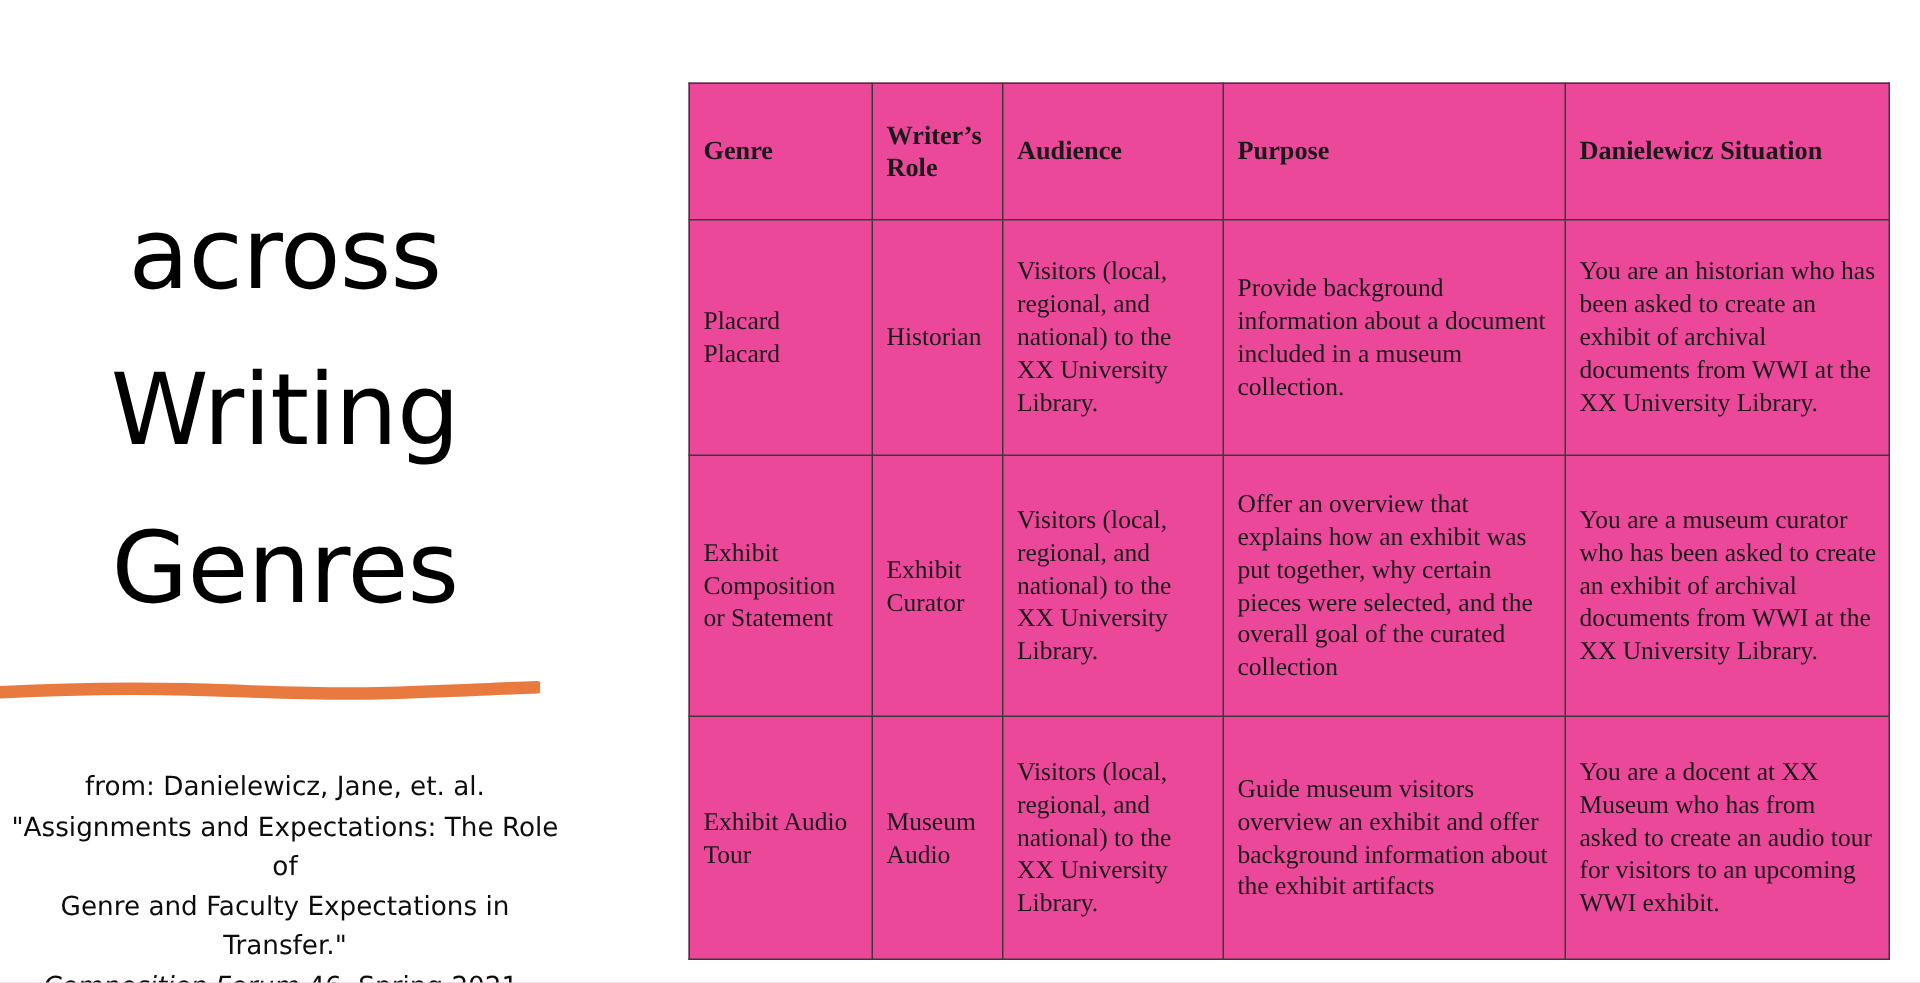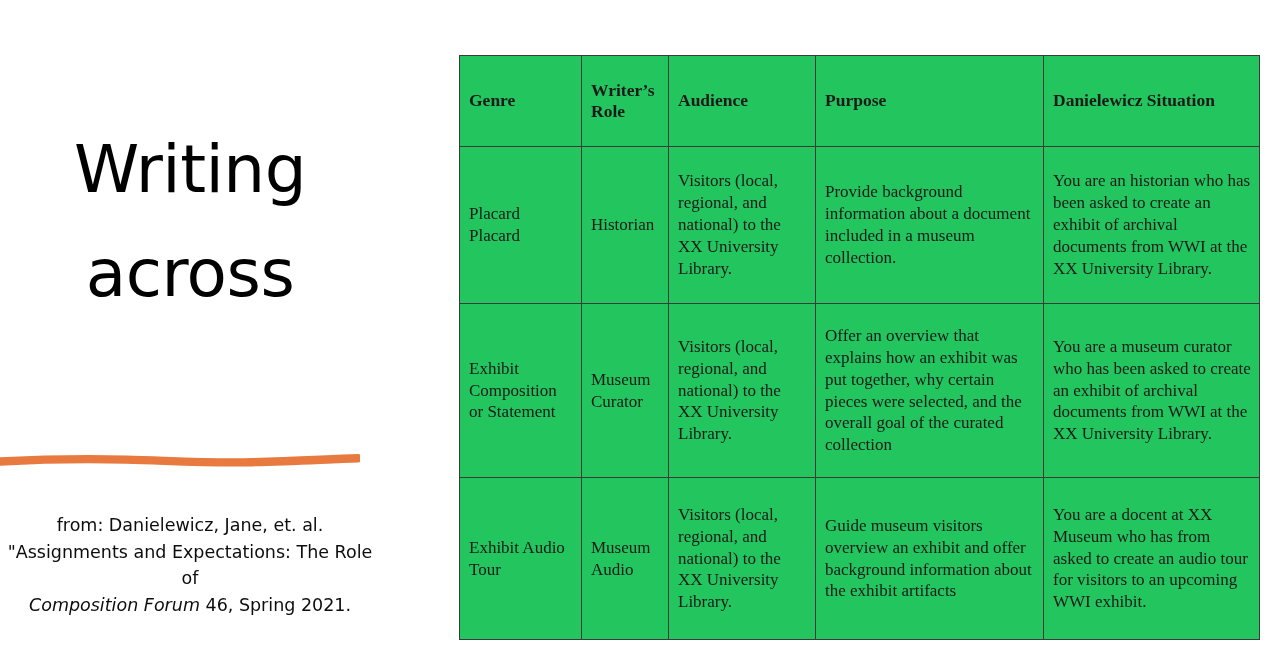--- a/index.html
+++ b/index.html
@@ -77,21 +77,21 @@
     top: 55px;
     width: 800px;
     height: 584px;
   }
   table.genre-table {
     width: 800px;
     height: 584px;
     border-collapse: collapse;
     table-layout: fixed;
     font-family: "Liberation Serif", "DejaVu Serif", serif;
-    background: #22c55e;
+    background: #ec4899;
   }
   table.genre-table th,
   table.genre-table td {
     border: 1.6px solid #3a3a3a;
     vertical-align: middle;
     padding: 6px 8px 6px 9px;
     text-align: left;
     color: #1a1a1a;
   }
   table.genre-table thead th {
@@ -118,31 +118,33 @@
   tr.r3 { height: 162px; }
 </style>
 </head>
 <body>
 
 <div class="slide">
 
   <div class="left-panel">
 
     <div class="slide-title">
+      <span class="tline">across</span>
       <span class="tline">Writing</span>
-      <span class="tline">across</span>
+      <span class="tline">Genres</span>
     </div>
 
     <svg class="accent-rule" viewBox="0 0 360 18" preserveAspectRatio="none" xmlns="http://www.w3.org/2000/svg">
       <path d="M0,9.5 C40,7.4 86,6.6 126,7.6 C170,8.7 206,11.2 252,10.2 C296,9.2 330,7.0 358,6.2" fill="none" stroke="#E8793F" stroke-width="8.4" stroke-linecap="round"></path>
     </svg>
 
     <div class="citation">
       <span class="cline">from: Danielewicz, Jane, et. al.</span>
       <span class="cline">"Assignments and Expectations: The Role of</span>
+      <span class="cline">Genre and Faculty Expectations in Transfer."</span>
       <span class="cline"><em class="journal">Composition Forum</em><span> 46, Spring 2021.</span></span>
     </div>
 
   </div>
 
   <div class="genre-table-wrap">
     <table class="genre-table">
       <colgroup>
         <col class="c-genre">
         <col class="c-role">
@@ -162,21 +164,21 @@
       <tbody>
         <tr class="r1">
           <td>Placard Placard</td>
           <td>Historian</td>
           <td>Visitors (local, regional, and national) to the XX University Library.</td>
           <td>Provide background information about a document included in a museum collection.</td>
           <td>You are an historian who has been asked to create an exhibit of archival documents from WWI at the XX University Library.</td>
         </tr>
         <tr class="r2">
           <td>Exhibit Composition or Statement</td>
-          <td>Museum Curator</td>
+          <td>Exhibit Curator</td>
           <td>Visitors (local, regional, and national) to the XX University Library.</td>
           <td>Offer an overview that explains how an exhibit was put together, why certain pieces were selected, and the overall goal of the curated collection</td>
           <td>You are a museum curator who has been asked to create an exhibit of archival documents from WWI at the XX University Library.</td>
         </tr>
         <tr class="r3">
           <td>Exhibit Audio Tour</td>
           <td>Museum Audio</td>
           <td>Visitors (local, regional, and national) to the XX University Library.</td>
           <td>Guide museum visitors overview an exhibit and offer background information about the exhibit artifacts</td>
           <td>You are a docent at XX Museum who has from asked to create an audio tour for visitors to an upcoming WWI exhibit.</td>

